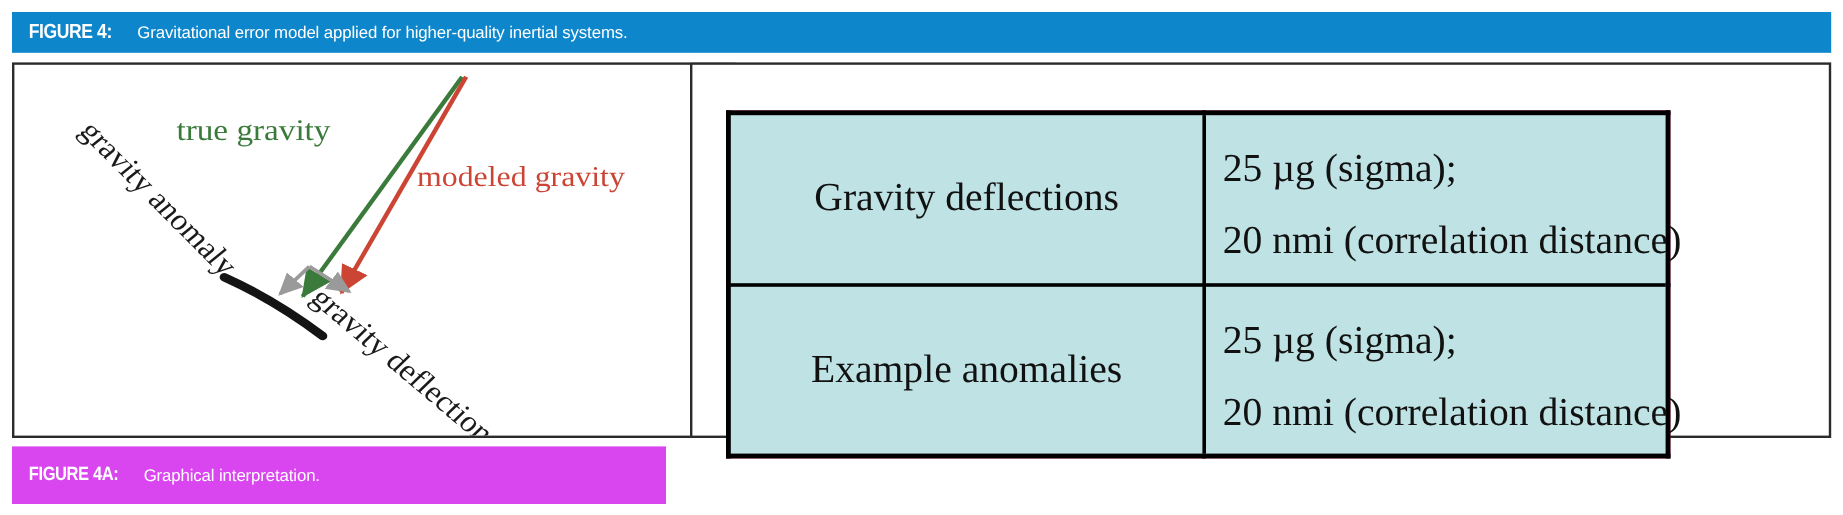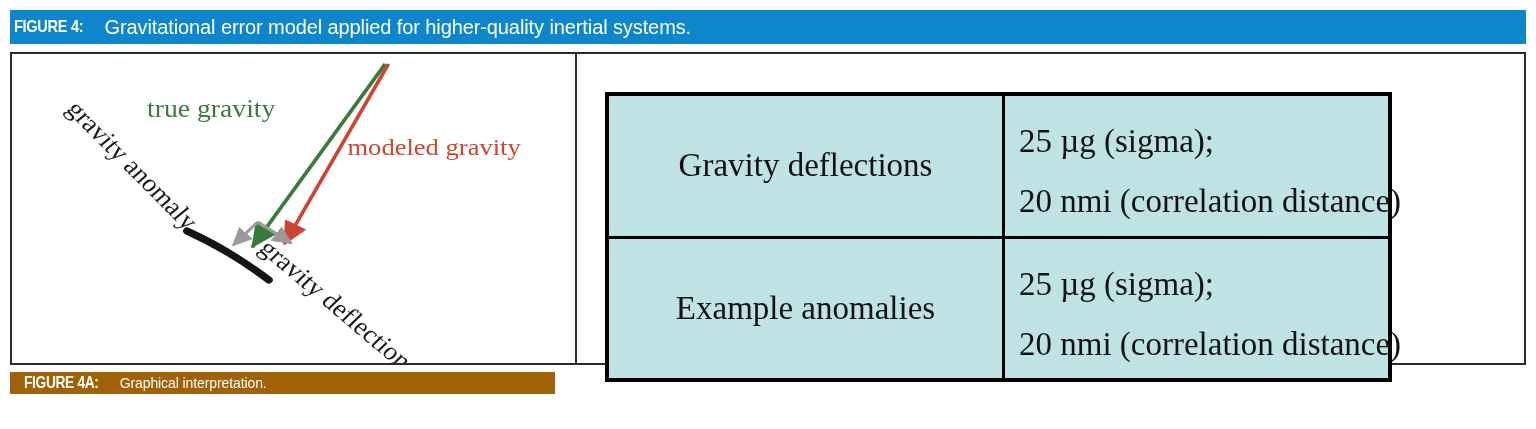--- a/index.html
+++ b/index.html
@@ -27,55 +27,55 @@
   .header-bar {
     position: absolute;
     left: 10px;
     top: 10px;
     width: 1516px;
     height: 34px;
     background: #0d86cc;
     display: flex;
     align-items: center;
     box-sizing: border-box;
-    padding-left: 4px;
+    padding-left: 14px;
   }
   .cap-tag {
     color: #ffffff;
     font-weight: bold;
     font-size: 17px;
     letter-spacing: -0.4px;
     transform: scaleX(0.86);
     transform-origin: left center;
     white-space: nowrap;
   }
   .cap-text {
     color: #ffffff;
-    font-size: 20px;
+    font-size: 14px;
     white-space: nowrap;
     letter-spacing: -0.1px;
   }
   .header-bar .cap-tag { margin-right: 2px; }
   .header-bar .cap-text { margin-left: 8px; }
 
   
   .panel {
     position: absolute;
     background: #ffffff;
     border: 2px solid #2b2b2b;
     box-sizing: border-box;
   }
   #panel-left  { left: 10px;  top: 52px; width: 603px;  height: 313px; }
   #panel-right { left: 575px; top: 52px; width: 951px;  height: 313px; }
 
   
   .subcap-bar {
     position: absolute;
-    height: 22px;
-    background: #a16207;
+    height: 48px;
+    background: #d946ef;
     display: flex;
     align-items: center;
     box-sizing: border-box;
     padding-left: 14px;
   }
   #subcap-left  { left: 10px;  top: 372px; width: 545px; }
   #subcap-right { left: 575px; top: 372px; width: 951px; }
   .subcap-bar .cap-tag  { font-size: 16px; }
   .subcap-bar .cap-text { font-size: 14px; margin-left: 9px; }
 

